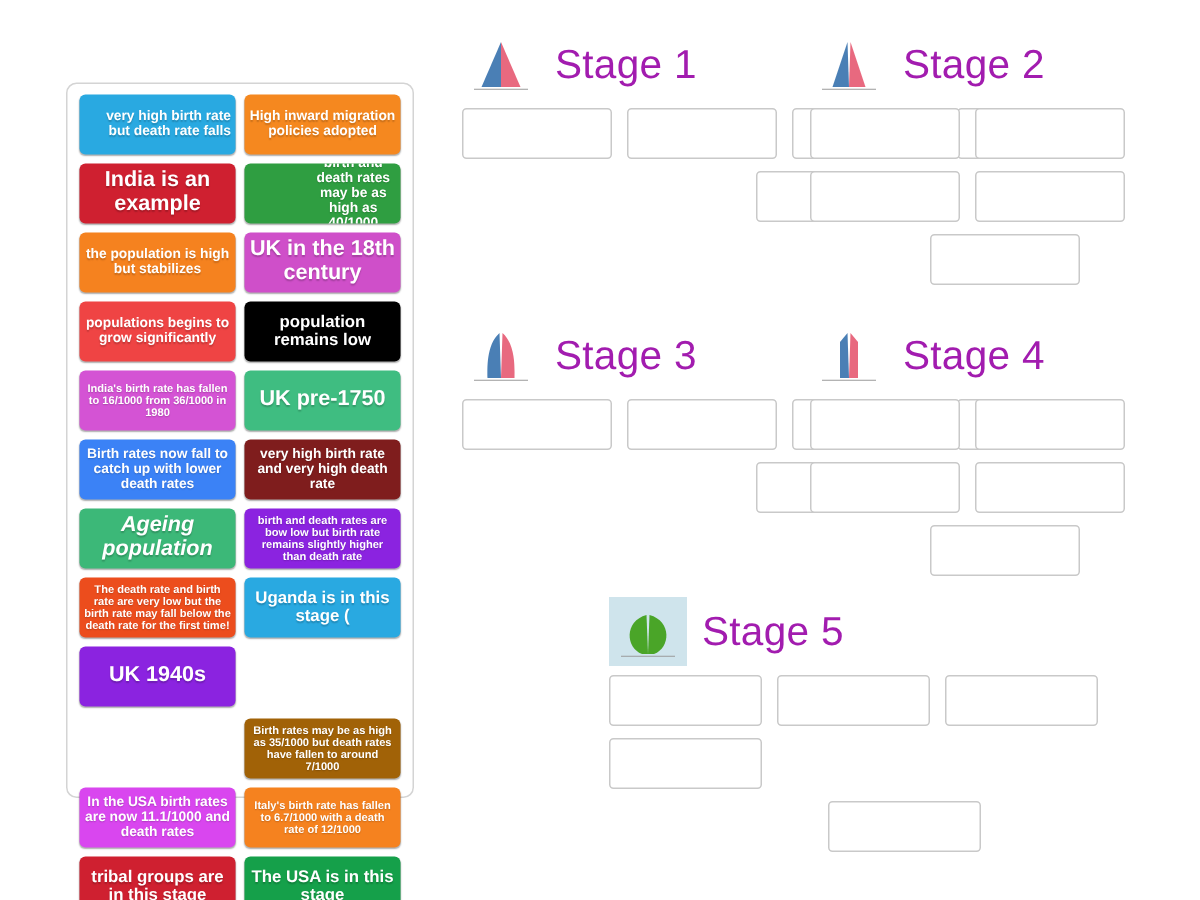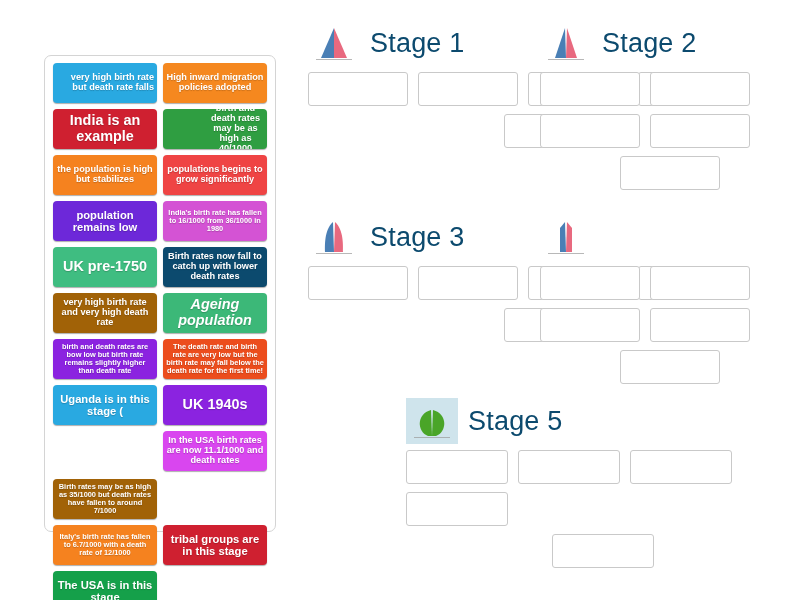--- a/index.html
+++ b/index.html
@@ -53,21 +53,21 @@
   .stage {
     position: absolute;
   }
   .stage-head {
     display: flex;
     align-items: center;
     height: 58px;
   }
   .stage-title {
     font-size: 27px;
-    color: #0c4a6e;
+    color: #a21caf;
     font-weight: normal;
     letter-spacing: 0.2px;
     white-space: nowrap;
   }
   .thumb {
     width: 52px; height: 46px;
     margin-right: 10px;
     flex: 0 0 auto;
     background: #ffffff;
   }
@@ -99,36 +99,39 @@
       </div>
       <div class="tile fs-l" style="background: rgb(207, 32, 48);">
         <span>India is an example</span>
       </div>
       <div class="tile fs-s" style="background: rgb(47, 158, 65); padding-left: 44px;">
         <span>birth and death rates may be as high as 40/1000</span>
       </div>
       <div class="tile fs-s" style="background: rgb(245, 130, 31);">
         <span>the population is high but stabilizes</span>
       </div>
+      <div class="tile fs-l" style="background: rgb(207, 79, 201);">
+        <span>UK in the 18th century</span>
+      </div>
       <div class="tile fs-s" style="background: #ef4444;">
         <span>populations begins to grow significantly</span>
       </div>
-      <div class="tile fs-m" style="background: #6d28d9;">
+      <div class="tile fs-m" style="background: #000000;">
         <span>population remains low</span>
       </div>
       <div class="tile fs-xs" style="background: rgb(212, 83, 212);">
         <span>India's birth rate has fallen to 16/1000 from 36/1000 in 1980</span>
       </div>
       <div class="tile fs-l" style="background: rgb(63, 189, 129);">
         <span>UK pre-1750</span>
       </div>
-      <div class="tile fs-s" style="background: #0c4a6e;">
+      <div class="tile fs-s" style="background: #3b82f6;">
         <span>Birth rates now fall to catch up with lower death rates</span>
       </div>
-      <div class="tile fs-s" style="background: #a16207;">
+      <div class="tile fs-s" style="background: #7f1d1d;">
         <span>very high birth rate and very high death rate</span>
       </div>
       <div class="tile fs-l" style="background: rgb(60, 184, 120); font-style: italic;">
         <span>Ageing population</span>
       </div>
       <div class="tile fs-xs" style="background: rgb(139, 35, 224);">
         <span>birth and death rates are bow low but birth rate remains slightly higher than death rate</span>
       </div>
       <div class="tile fs-xs" style="background: rgb(236, 77, 29);">
         <span>The death rate and birth rate are very low but the birth rate may fall below the death rate for the first time!</span>
@@ -225,20 +228,21 @@
   <div class="stage" id="stage-3" style="left:540px; top:208px;">
       <div class="stage-head">
         <div class="thumb">
           <svg width="52" height="46" viewBox="0 0 52 46">
             <rect x="0" y="0" width="52" height="46" fill="#ffffff"></rect>
             <path d="M25,8 L20,14 L20,38 L26,38 Z" fill="#4a7fb5"></path>
             <path d="M27,8 L32,14 L32,38 L26,38 Z" fill="#e8697f"></path>
             <line x1="8" y1="39.5" x2="44" y2="39.5" stroke="#9a9a9a" stroke-width="0.7"></line>
           </svg>
         </div>
+        <div class="stage-title">Stage 4</div>
       </div>
       <div class="slots">
         <div class="slot"></div>
         <div class="slot"></div>
         <div class="slot"></div>
         <div class="slot"></div>
         <div class="slot-row-last">
           <div class="slot"></div>
         </div>
       </div>

